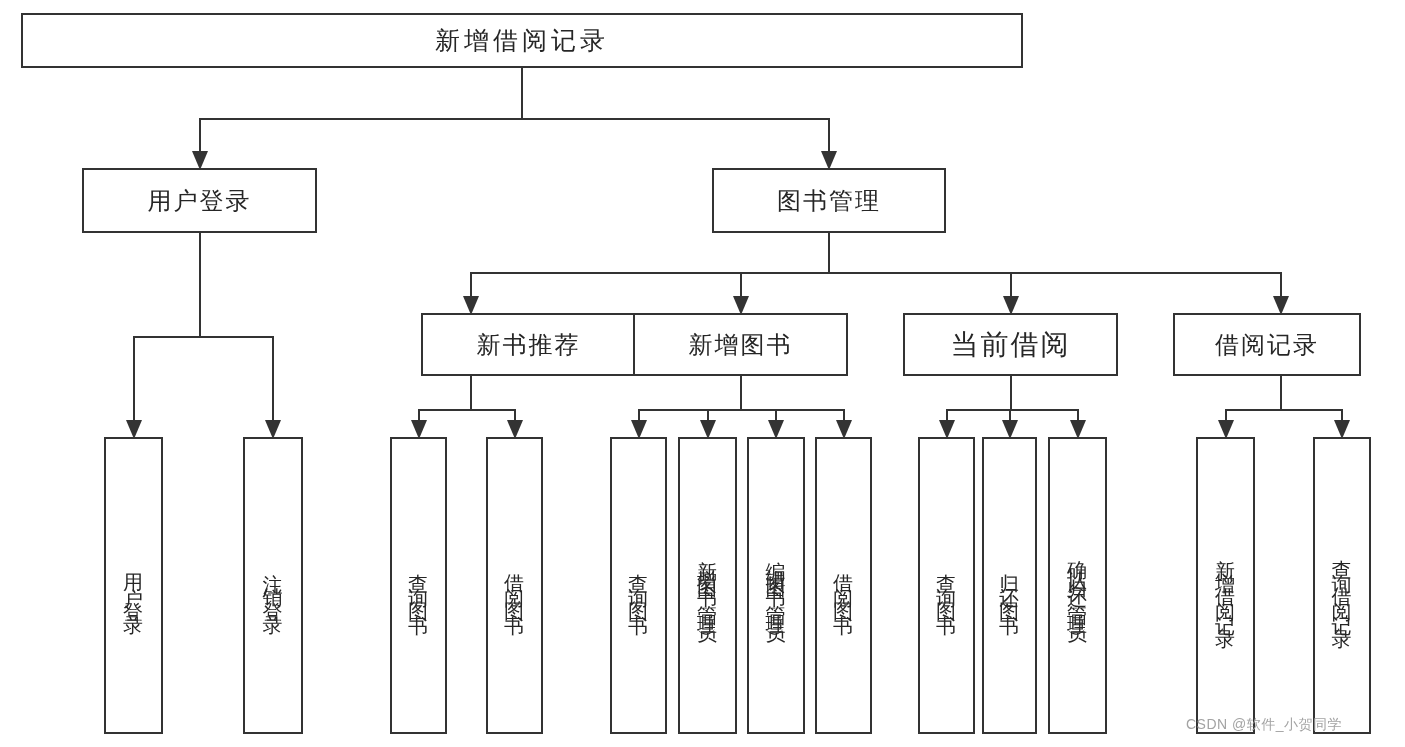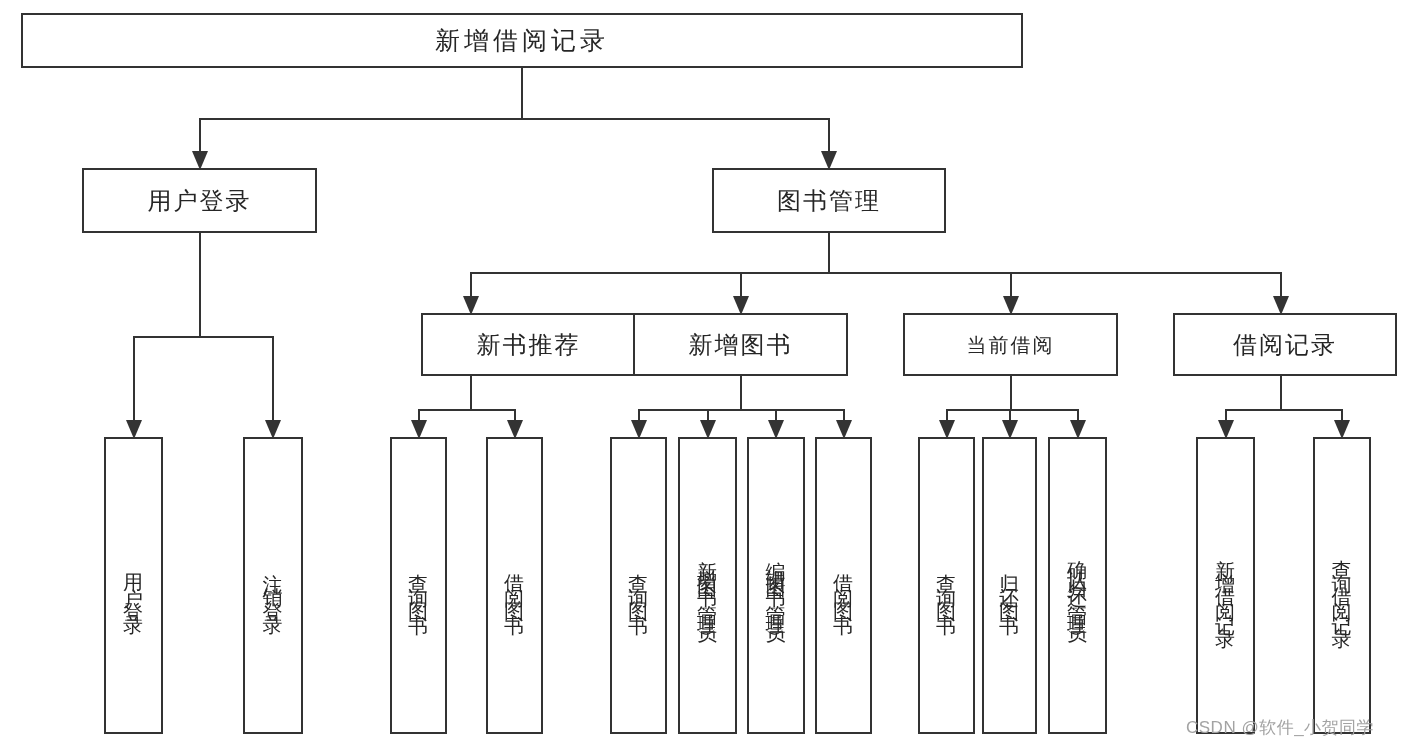--- a/index.html
+++ b/index.html
@@ -33,21 +33,21 @@
     position:absolute;
     width:0;height:0;
     border-left:8px solid transparent;
     border-right:8px solid transparent;
     border-top:19px solid var(--line,#333333);
     z-index:1;
   }
   .watermark{
     position:absolute;
     left:1186px;top:716px;
-    font-size:17px;
+    font-size:14px;
     letter-spacing:0.5px;
     color:var(--wm,#a3a3a3);
     z-index:5;
     white-space:pre;
   }
 </style>
 </head>
 <body>
 
 <div id="canvas">
@@ -61,23 +61,23 @@
     <div class="box h" style="left: 712px; top: 168px; width: 234px; height: 65px;">
       <span class="lbl" style="font-size: 24px; letter-spacing: 2px;">图书管理</span>
     </div>
     <div class="box h" style="left: 378px; top: 313px; width: 215px; height: 63px; margin-left: 43px;">
       <span class="lbl" style="font-size: 24px; letter-spacing: 2px;">新书推荐</span>
     </div>
     <div class="box h" style="left: 633px; top: 313px; width: 215px; height: 63px;">
       <span class="lbl" style="font-size: 24px; letter-spacing: 2px;">新增图书</span>
     </div>
     <div class="box h" style="left: 903px; top: 313px; width: 215px; height: 63px;">
-      <span class="lbl" style="font-size: 20px; letter-spacing: 2px;">当前借阅</span>
+      <span class="lbl" style="font-size: 28px; letter-spacing: 2px;">当前借阅</span>
     </div>
-    <div class="box h" style="left: 1173px; top: 313px; width: 224px; height: 63px;">
+    <div class="box h" style="left: 1173px; top: 313px; width: 188px; height: 63px;">
       <span class="lbl" style="font-size: 24px; letter-spacing: 2px;">借阅记录</span>
     </div>
     <div class="box v" style="left: 104px; top: 437px; width: 59px; height: 297px;">
       <span class="lbl" style="font-size: 20px; letter-spacing: 14px;">用户登录</span>
     </div>
     <div class="box v" style="left: 243px; top: 437px; width: 60px; height: 297px;">
       <span class="lbl" style="font-size: 20px; letter-spacing: 14px;">注销登录</span>
     </div>
     <div class="box v" style="left: 390px; top: 437px; width: 57px; height: 297px;">
       <span class="lbl" style="font-size: 20px; letter-spacing: 14px;">查询图书</span>

